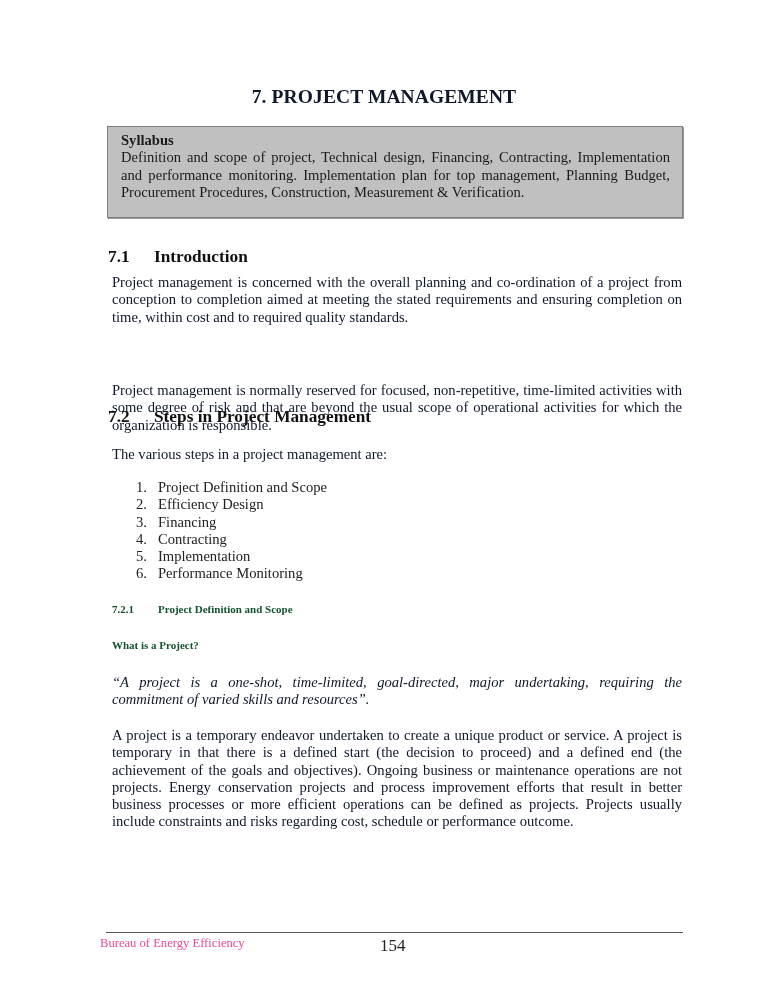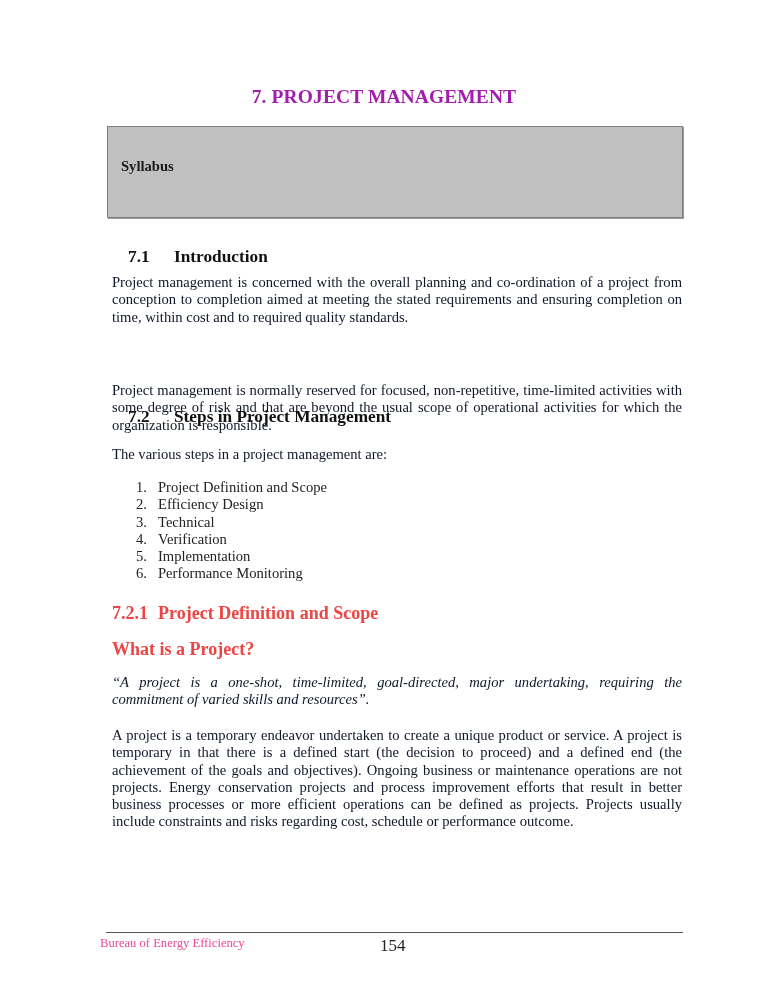--- a/index.html
+++ b/index.html
@@ -1,44 +1,45 @@
 <!DOCTYPE html>
 <html><head>
 <meta charset="utf-8">
 <style>
   html, body { margin:0; padding:0; background:#ffffff; }
   body { width:768px; height:994px; position:relative; overflow:hidden;
          font-family:"Liberation Serif", "DejaVu Serif", serif; color:#1a1a1a; }
   .abs { position:absolute; }
-  .title { left:0; width:768px; top:86px; text-align:center; font-size:19.5px; font-weight:bold; letter-spacing:0.1px; color:#a21caf; }
+  .title { left:0; width:768px; top:86px; text-align:center; font-size:19.5px; font-weight:bold; letter-spacing:0.1px; color:#0f172a; }
   .syllabus-box { left:107px; top:126px; width:574px; height:90px; background:#c0c0c0; border:1px solid #7f7f7f; box-shadow: 1px 1px 0 #9a9a9a; }
-  .syl-inner { position:absolute; left:13px; top:5px; width:549px; font-size:14.6px; line-height:17.3px;margin-top:26px; }
+  .syl-inner { position:absolute; left:13px; top:5px; width:549px; font-size:14.6px; line-height:17.3px; }
   .syl-title { font-weight:bold; }
   .syl-text { text-align:justify; }
-  .h2 { left:128px; font-size:17.3px; font-weight:bold; color:#111; }
+  .h2 { left:108px; font-size:17.3px; font-weight:bold; color:#111; }
   .h2 .num { display:inline-block; width:46px; }
-  .h3 { left:112px; font-size:18px; font-weight:bold; color:#ef4444; }
+  .h3 { left:112px; font-size:11px; font-weight:bold; color:#14532d; }
   .h3 .num { display:inline-block; width:46px; }
   .para { left:112px; width:570px; font-size:14.6px; line-height:17.3px; text-align:justify; color:#0f172a; }
   .para.italic { font-style:italic; }
   .steps { left:136px; top:479px; margin:0; padding:0; list-style:none; font-size:14.6px; line-height:17.3px; color:#222; }
   .steps li { display:flex; }
   .steps .n { width:22px; }
   .footer-line { left:106px; top:932px; width:577px; height:1px; background:#555; }
   .footer-left { left:100px; top:936px; font-size:12.6px; color:#ec4899; }
   .footer-page { left:380px; top:936px; font-size:17px; color:#222; }
 </style>
 </head>
 <body>
 
 <div class="abs title">7. PROJECT MANAGEMENT</div>
 
 <div class="abs syllabus-box">
   <div class="syl-inner">
     <div class="syl-title">Syllabus</div>
+    <div class="syl-text">Definition and scope of project, Technical design, Financing, Contracting, Implementation and performance monitoring. Implementation plan for top management, Planning Budget, Procurement Procedures, Construction, Measurement &amp; Verification.</div>
   </div>
 </div>
 
 <div class="abs h2" style="top:247px;">
   <span class="num">7.1</span><span>Introduction</span>
 </div>
 
 <div class="abs para" style="top:274px;">Project management is concerned with the overall planning and co-ordination of a project from conception to completion aimed at meeting the stated requirements and ensuring completion on time, within cost and to required quality standards.</div>
 <div class="abs para" style="top:340px;margin-top:42px;">Project management is normally reserved for focused, non-repetitive, time-limited activities with some degree of risk and that are beyond the usual scope of operational activities for which the organization is responsible.</div>
 
@@ -52,25 +53,25 @@
   <li>
       <span class="n">1.</span>
       <span>Project Definition and Scope</span>
     </li>
   <li>
       <span class="n">2.</span>
       <span>Efficiency Design</span>
     </li>
   <li>
       <span class="n">3.</span>
-      <span>Technical</span>
+      <span>Financing</span>
     </li>
   <li>
       <span class="n">4.</span>
-      <span>Verification</span>
+      <span>Contracting</span>
     </li>
   <li>
       <span class="n">5.</span>
       <span>Implementation</span>
     </li>
   <li>
       <span class="n">6.</span>
       <span>Performance Monitoring</span>
     </li>
 </ol>

